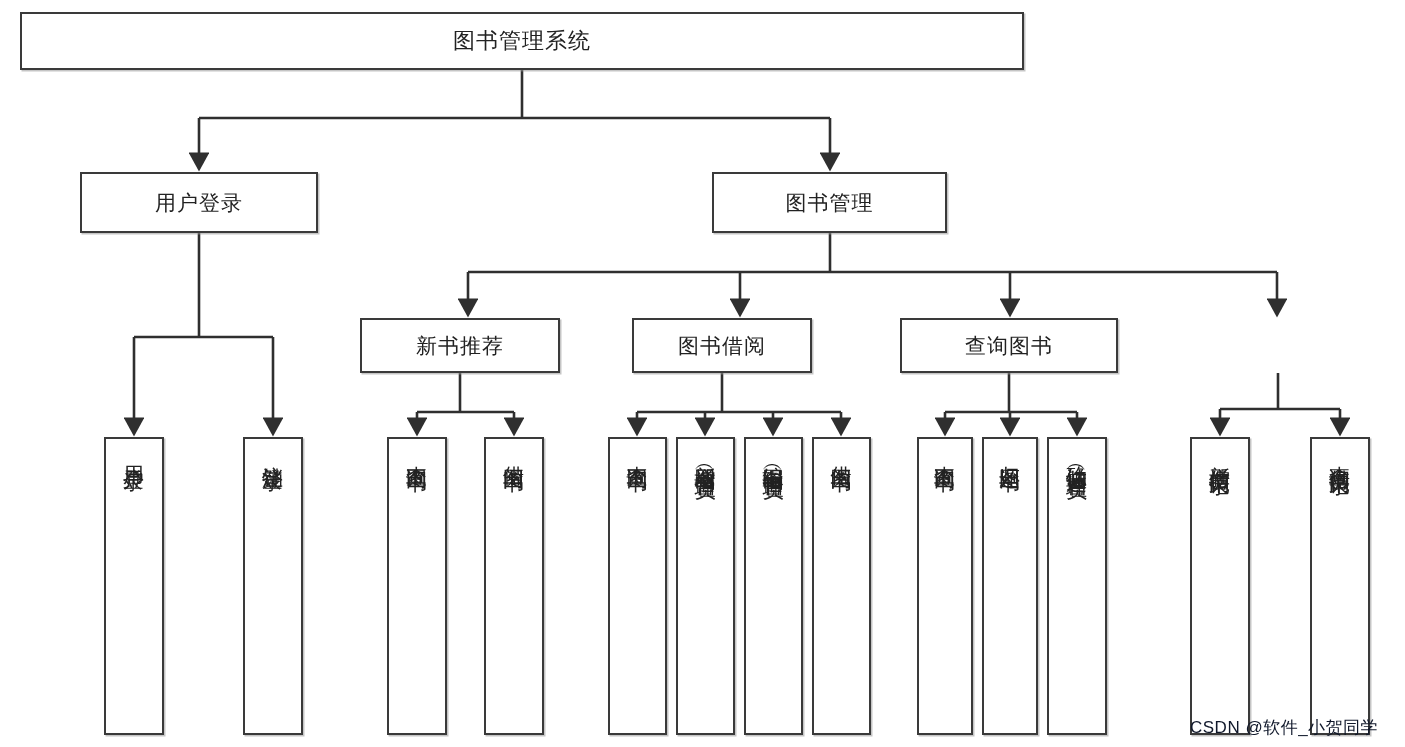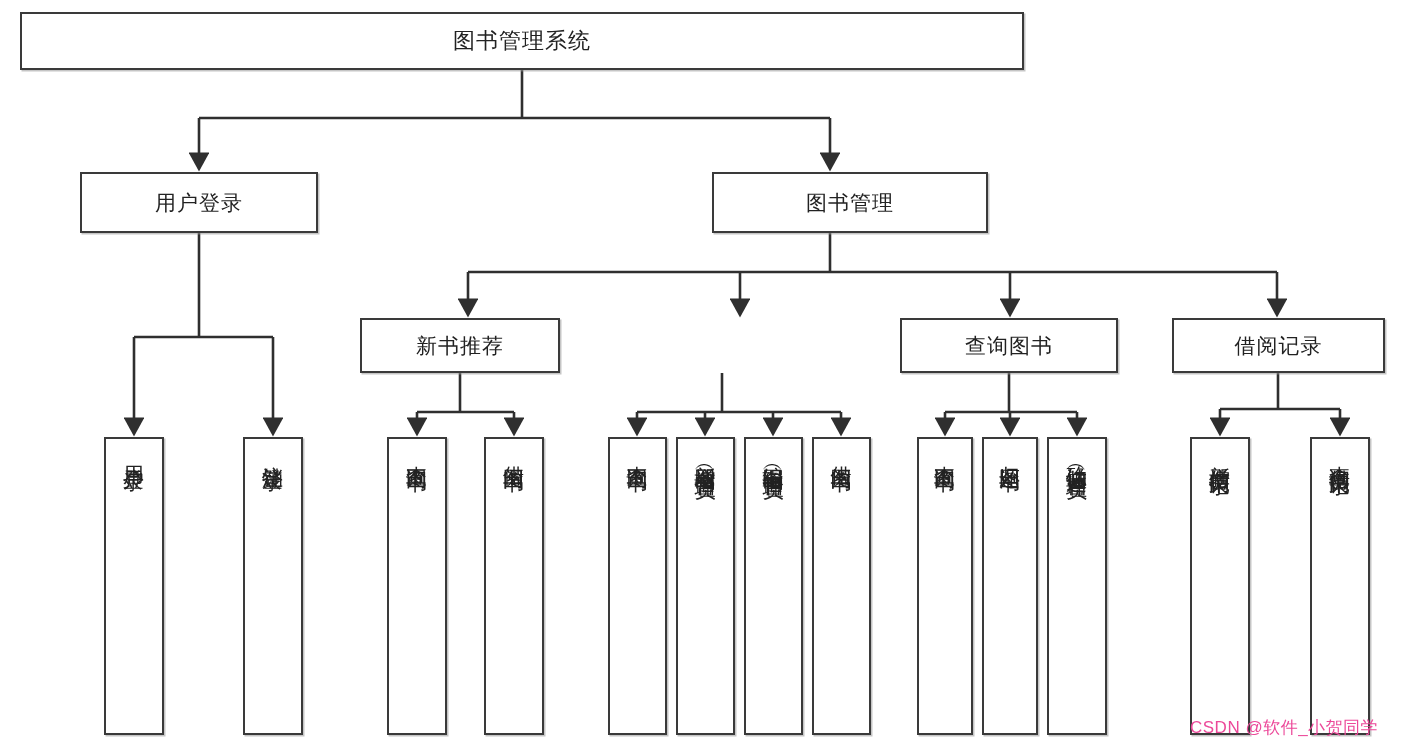--- a/index.html
+++ b/index.html
@@ -53,21 +53,21 @@
     writing-mode: vertical-rl;
     text-orientation: upright;
     font-size: 21px;
     letter-spacing: 2px;
     line-height: 1;
     white-space: nowrap;
   }
   .watermark {
     position: absolute;
     font-size: 17px;
-    color: #ec4899;
+    color: #0f172a;
     white-space: nowrap;
     letter-spacing: 0.5px;
   }
 </style>
 </head>
 <body>
 
 <div id="canvas">
 
   <svg id="edges" viewBox="0 0 1405 747" width="1405" height="747" xmlns="http://www.w3.org/2000/svg">
@@ -120,32 +120,32 @@
     </g>
   </svg>
 
   <div class="node root" style="left:20px; top:12px; width:1004px; height:58px;">
     <span class="node-label">图书管理系统</span>
   </div>
 
   <div class="node" style="left:80px; top:172px; width:238px; height:61px;">
     <span class="node-label">用户登录</span>
   </div>
-  <div class="node" style="left:712px; top:172px; width:276px; height:61px;">
+  <div class="node" style="left:712px; top:172px; width:235px; height:61px;">
     <span class="node-label">图书管理</span>
   </div>
 
   <div class="node" style="left:360px; top:318px; width:200px; height:55px;justify-content:center;">
     <span class="node-label">新书推荐</span>
   </div>
+  <div class="node" style="left:632px; top:318px; width:180px; height:55px;">
+    <span class="node-label">图书借阅</span>
+  </div>
   <div class="node" style="left:900px; top:318px; width:218px; height:55px;">
     <span class="node-label">查询图书</span>
-  </div>
-  <div class="node" style="left:1172px; top:318px; width:213px; height:55px;">
-    <span class="node-label">借阅记录</span>
   </div>
 
   <div class="node leaf" style="left:104px; top:437px; width:60px; height:298px;">
     <span class="node-label">用户登录</span>
   </div>
   <div class="node leaf" style="left:243px; top:437px; width:60px; height:298px;">
     <span class="node-label">注销登录</span>
   </div>
 
   <div class="node leaf" style="left:387px; top:437px; width:60px; height:298px;">

